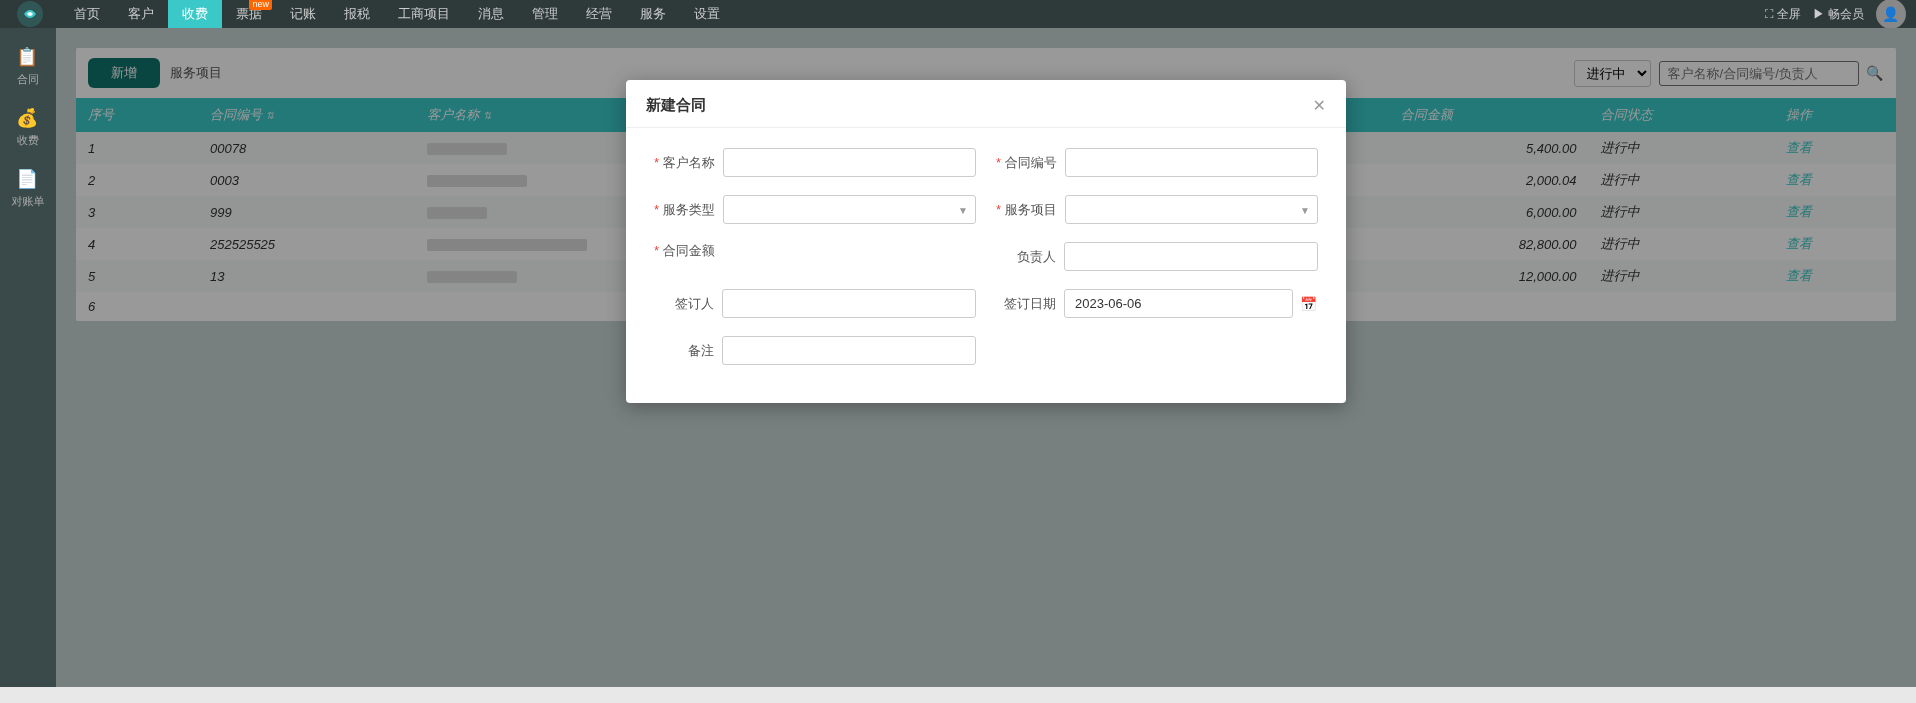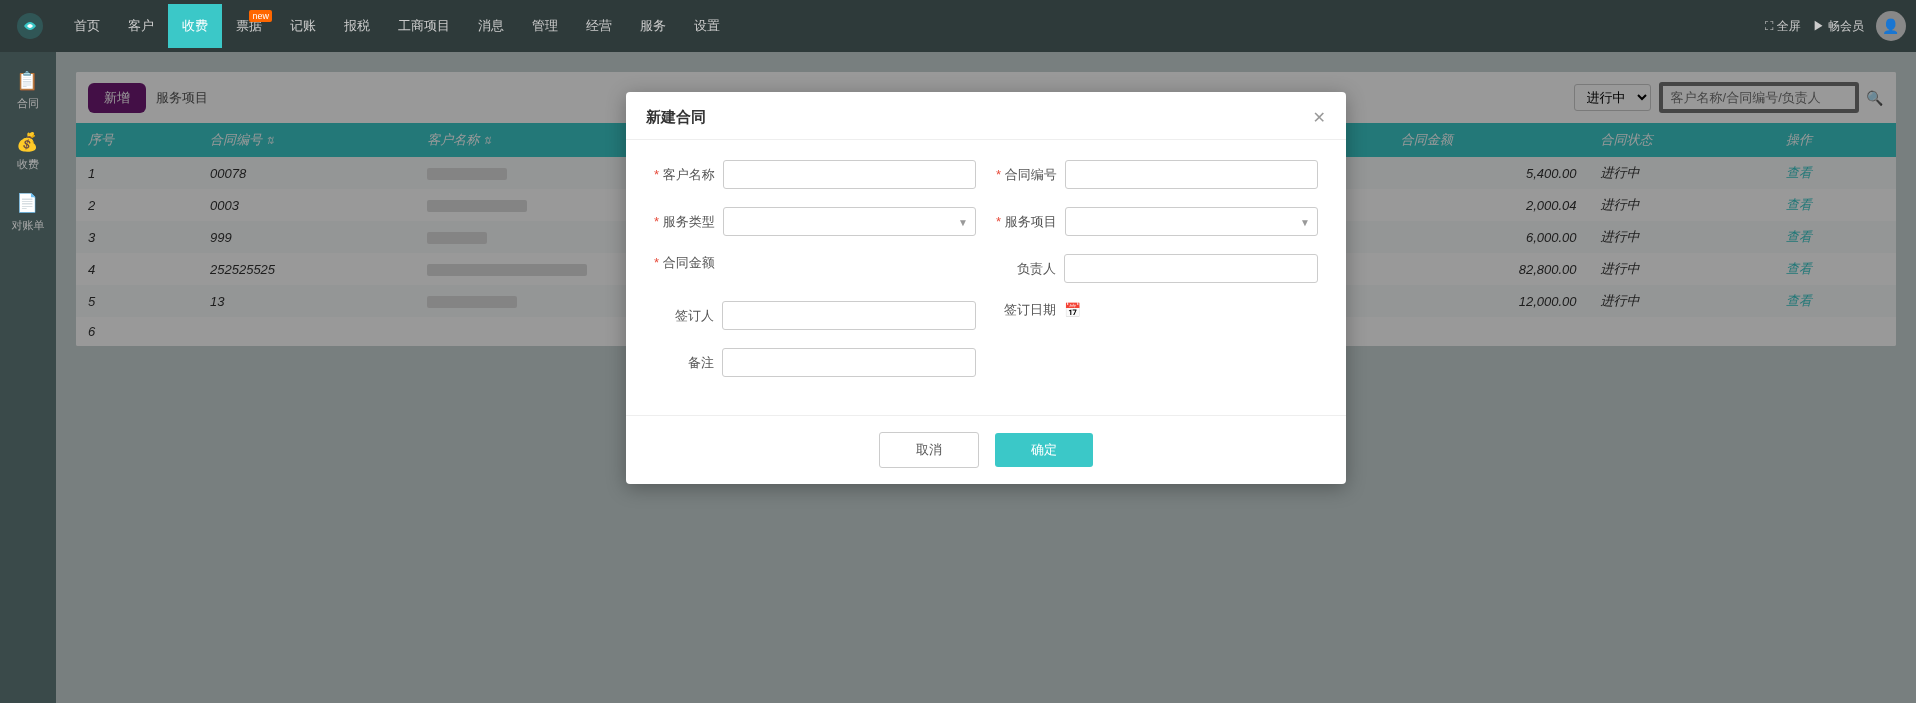--- a/index.html
+++ b/index.html
@@ -1,20 +1,20 @@
 <!DOCTYPE html>
 <html><head>
   <meta charset="utf-8">
   <style>
     * { margin: 0; padding: 0; box-sizing: border-box; }
     body { font-family: "Microsoft YaHei", Arial, sans-serif; font-size: 13px; background: #e8e8e8; width: 1916px; min-height: 703px; overflow: hidden; }
 
     
     .top-nav {
-      display: flex; align-items: center; height: 52px;
+      display: flex; align-items: center; height: 28px;
       background: #2e3a3a; color: #ccc; padding: 0 10px;
     }
     .top-nav .logo {
       width: 40px; height: 44px; display: flex; align-items: center; justify-content: center;
       margin-right: 10px;
     }
     .top-nav .logo svg { width: 28px; height: 28px; }
     .top-nav .nav-item {
       padding: 0 14px; height: 44px; display: flex; align-items: center;
       cursor: pointer; color: #ccc; font-size: 13px; position: relative;
@@ -56,31 +56,31 @@
     }
 
     
     .table-container {
       background: #fff; border-radius: 2px; overflow: hidden;
     }
     .table-toolbar {
       display: flex; align-items: center; padding: 10px 12px; gap: 10px; background: #fff;
     }
     .btn-new {
-      background: #701a75; color: #fff; border: none; padding: 6px 16px;
+      background: #0f766e; color: #fff; border: none; padding: 6px 23px;
       border-radius: 6px; cursor: pointer; font-size: 13px;
     }
     .toolbar-label { color: #555; font-size: 13px; }
     .toolbar-right { margin-left: auto; display: flex; align-items: center; gap: 8px; }
     .status-select {
       border: 1px solid #ccc; padding: 4px 8px; border-radius: 3px;
       font-size: 13px; background: #fff; cursor: pointer;
     }
     .search-input {
-      border: 4px solid #737373; padding: 4px 8px; border-radius: 3px;
+      border: 1px solid #737373; padding: 4px 8px; border-radius: 3px;
       font-size: 13px; width: 200px;
     }
     .search-btn { background: none; border: none; cursor: pointer; color: #888; font-size: 14px; }
 
     
     .data-table { width: 100%; border-collapse: collapse; font-size: 13px; font-style: italic; }
     .data-table thead tr { background: #3bc8c8; color: #fff; }
     .data-table thead th {
       padding: 8px 12px; text-align: left; font-weight: normal; white-space: nowrap;
     }
@@ -89,21 +89,21 @@
     .data-table td { padding: 7px 12px; color: #333; }
     .data-table td.number { text-align: right; }
     .sort-icon { font-size: 10px; opacity: 0.8; }
     .status-badge { color: #333; }
     .action-link { color: #3bc8c8; cursor: pointer; }
 
     
     .overlay {
       position: absolute; top: 0; left: 0; right: 0; bottom: 0;
       background: rgba(0,0,0,0.4); display: flex; align-items: flex-start;
-      justify-content: center; padding-top: 40px; z-index: 100;
+      justify-content: center; padding-top: 52px; z-index: 100;
     }
 
     
     .modal {
       background: #fff; border-radius: 4px; width: 720px;
       box-shadow: 0 4px 20px rgba(0,0,0,0.3); position: relative;
     }
     .modal-header {
       padding: 16px 20px 12px; border-bottom: 1px solid #eee;
       display: flex; align-items: center; justify-content: space-between;
@@ -371,32 +371,29 @@
             </div>
           </div>
 
           <div class="form-row">
             <div class="form-group">
               <label class="form-label">签订人</label>
               <input class="form-control" type="text" style="">
             </div>
             <div class="form-group">
               <label class="form-label">签订日期</label>
+              <input class="form-control" type="text" value="2023-06-06" style="">
               <span class="calendar-icon">📅</span>
             </div>
           </div>
 
           <div class="form-row">
             <div class="form-group">
               <label class="form-label">备注</label>
               <input class="form-control" type="text" style="flex: 1 1 0%;">
             </div>
             <div style="flex:1"></div>
           </div>
         </div>
-        <div class="modal-footer">
-          <button class="btn-cancel">取消</button>
-          <button class="btn-confirm">确定</button>
-        </div>
       </div>
     </div>
   </main>
 </div>
 
 </body></html>

